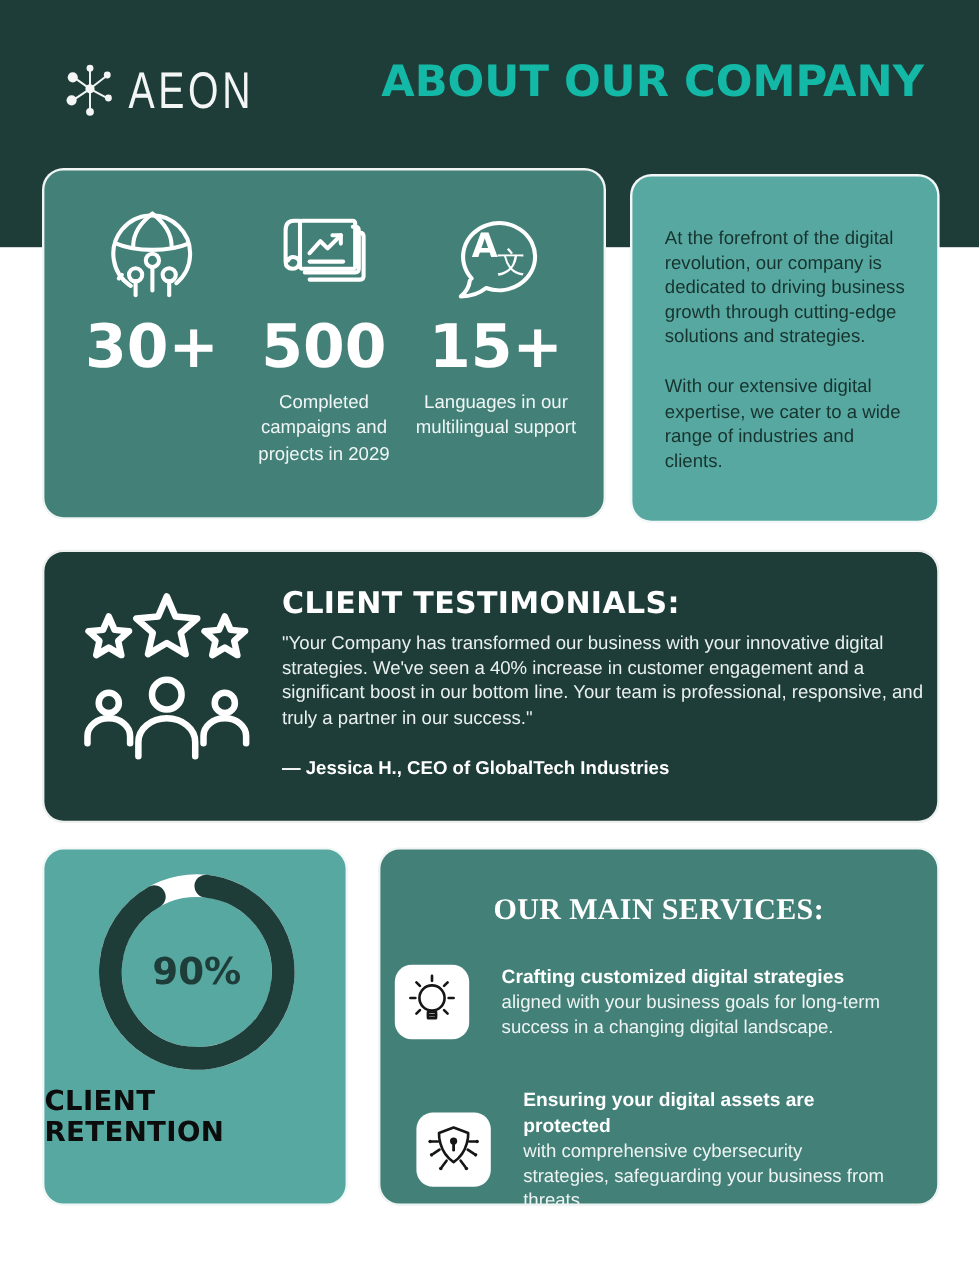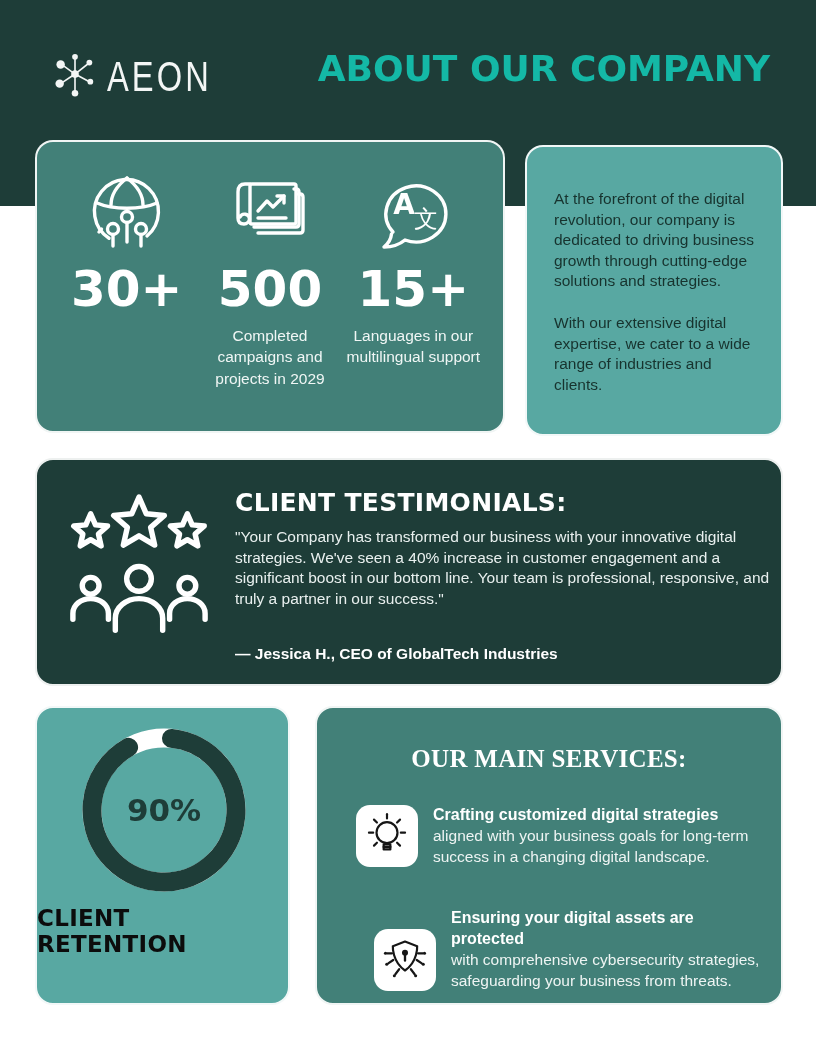--- a/index.html
+++ b/index.html
@@ -55,21 +55,21 @@
 
   
   .testimonials-card{left:35px;top:458px;width:748px;height:228px;background:var(--dark-green);color:#fff;}
   .testimonial-icon{position:absolute;left:28px;top:30px;}
   .testimonial-title{
     position:absolute;left:198px;top:28px;font-size:25px;font-weight:700;letter-spacing:0.3px;
     font-family:"DejaVu Sans","Liberation Sans",sans-serif;
   }
   .testimonial-quote{position:absolute;left:198px;top:67px;width:540px;
     font-size:15.5px;line-height:1.33;color:#e9f0ef;}
-  .testimonial-attribution{position:absolute;left:198px;top:172px;font-size:15.5px;font-weight:700;color:#ffffff;margin-top:13px;}
+  .testimonial-attribution{position:absolute;left:198px;top:172px;font-size:15.5px;font-weight:700;color:#ffffff;}
 
   
   .retention-card{left:35px;top:706px;width:255px;height:299px;background:var(--light-teal);}
   .donut-wrap{position:absolute;left:39px;top:14px;width:176px;height:176px;
     display:flex;align-items:center;justify-content:center;}
   .donut-wrap svg{position:absolute;inset:0;}
   .donut-label{
     position:relative;color:var(--dark-green);font-size:31px;font-weight:700;
     font-family:"DejaVu Sans","Liberation Sans",sans-serif;
   }
@@ -79,21 +79,21 @@
     font-family:"DejaVu Sans","Liberation Sans",sans-serif;
   }
 
   
   .services-card{left:315px;top:706px;width:468px;height:299px;background:var(--teal);color:#fff;}
   .services-title{
     position:absolute;left:0;top:37px;width:100%;text-align:center;
     font-size:25px;font-weight:700;letter-spacing:0.3px;
     font-family:Liberation Serif, serif;
   }
-  .service-row{position:absolute;left:39px;width:414px;display:flex;gap:15px;align-items:flex-end;}
+  .service-row{position:absolute;left:12px;width:414px;display:flex;gap:27px;align-items:center;}
   .service-row.row-0{top:94px;}
   .service-row.row-1{top:197px;padding-left:18px;}
   .service-icon-box{
     flex:0 0 62px;width:62px;height:62px;background:#ffffff;border-radius:14px;
     display:flex;align-items:center;justify-content:center;
   }
   .service-text{width:340px;font-size:15.5px;line-height:1.32;color:#eef4f3;padding-top:2px;}
   .service-heading{display:block;font-weight:700;color:#ffffff;font-size:16px;margin-bottom:1px;}
 
   svg{display:block;}

